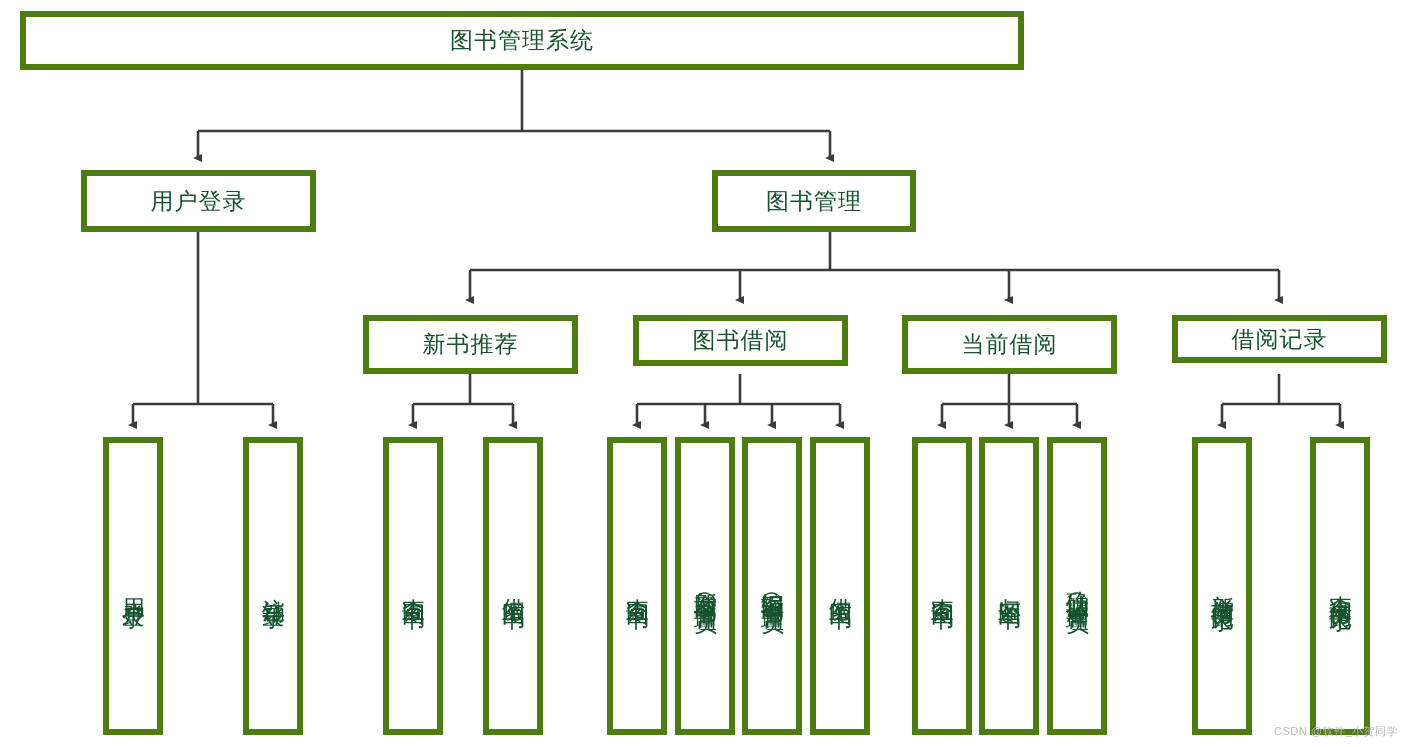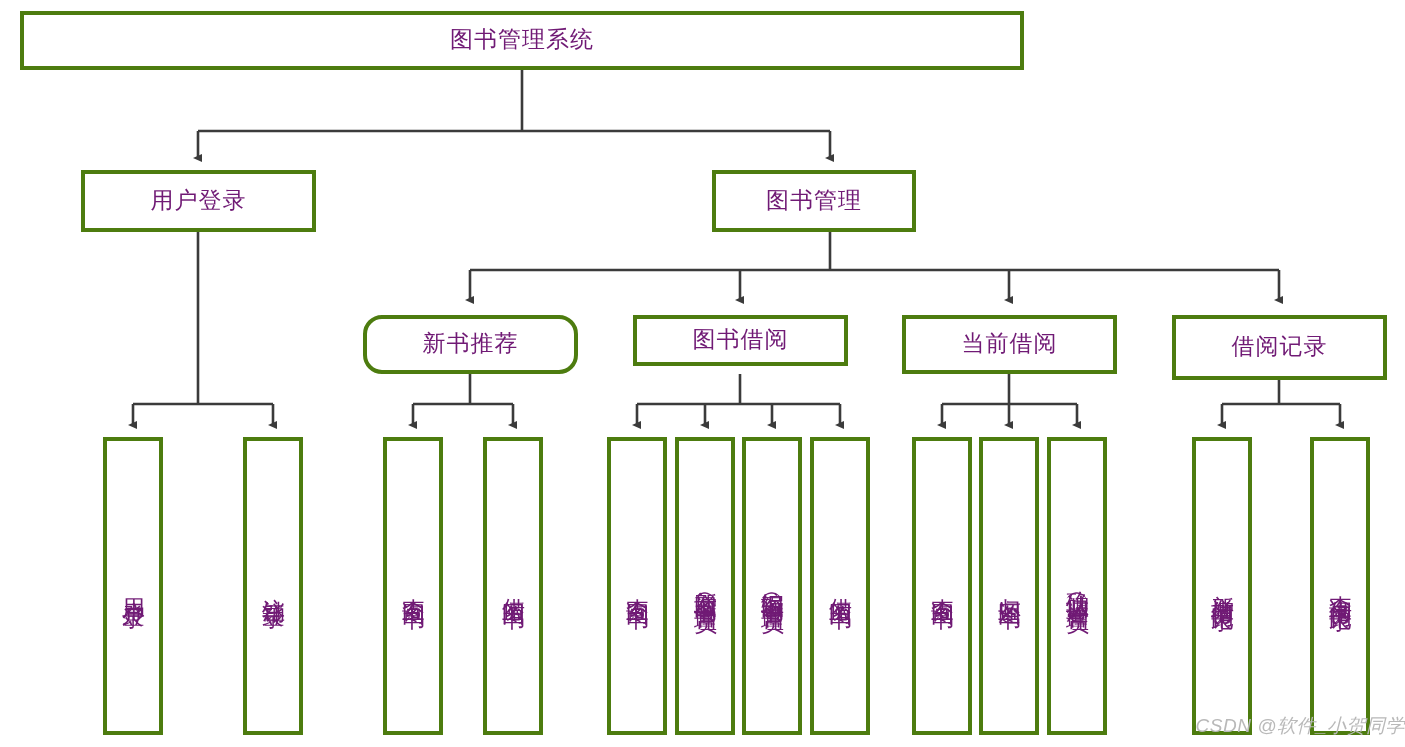--- a/index.html
+++ b/index.html
@@ -23,26 +23,25 @@
     left: 0;
     top: 0;
     width: 1405px;
     height: 747px;
     pointer-events: none;
   }
   .node {
     position: absolute;
     box-sizing: border-box;
     background: #ffffff;
-    border: 4px solid #4d7c0f;
+    border: 6px solid #4d7c0f;
     display: flex;
     align-items: center;
     justify-content: center;
-    color: #701a75;
-    font-family: Liberation Serif, serif;
+    color: #14532d;
   }
   .node.horiz {
     font-size: 23px;
     letter-spacing: 1px;
     line-height: 1.25;
   }
   .node.vert {
     writing-mode: vertical-rl;
     text-orientation: upright;
     font-size: 23px;
@@ -52,28 +51,27 @@
   }
   .node.vert .vlabel {
     writing-mode: vertical-rl;
     text-orientation: upright;
     display: block;
     text-align: center;
     white-space: nowrap;
   }
   .watermark {
     position: absolute;
-    right: 0;
+    right: 7px;
     bottom: 8px;
-    font-size: 19px;
+    font-size: 11px;
     color: #b9b9b9;
     letter-spacing: 0.5px;
     white-space: nowrap;
     user-select: none;
-    font-style: italic;
   }
 </style>
 </head>
 <body>
 
 <div id="diagram-root">
 
   <svg id="edge-layer" viewBox="0 0 1405 747" width="1405" height="747" xmlns="http://www.w3.org/2000/svg">
     <defs>
       <marker id="arrow" markerWidth="10" markerHeight="10" refX="5" refY="5" orient="auto" markerUnits="userSpaceOnUse">
@@ -128,30 +126,30 @@
     <span>图书管理系统</span>
   </div>
 
   <div class="node horiz" style="left:81px; top:170px; width:235px; height:62px;">
     <span>用户登录</span>
   </div>
   <div class="node horiz" style="left:712px; top:170px; width:204px; height:62px;">
     <span>图书管理</span>
   </div>
 
-  <div class="node horiz" style="left:363px; top:315px; width:215px; height:59px;border-radius:19px;">
+  <div class="node horiz" style="left:363px; top:315px; width:215px; height:59px;">
     <span>新书推荐</span>
   </div>
   <div class="node horiz" style="left:633px; top:315px; width:215px; height:51px;">
     <span>图书借阅</span>
   </div>
   <div class="node horiz" style="left:902px; top:315px; width:215px; height:59px;">
     <span>当前借阅</span>
   </div>
-  <div class="node horiz" style="left:1172px; top:315px; width:215px; height:65px;">
+  <div class="node horiz" style="left:1172px; top:315px; width:215px; height:48px;">
     <span>借阅记录</span>
   </div>
 
   <div class="node vert" style="left:103px; top:437px; width:60px; height:298px;">
     <span class="vlabel">用户登录</span>
   </div>
   <div class="node vert" style="left:243px; top:437px; width:60px; height:298px;">
     <span class="vlabel">注销登录</span>
   </div>
 

